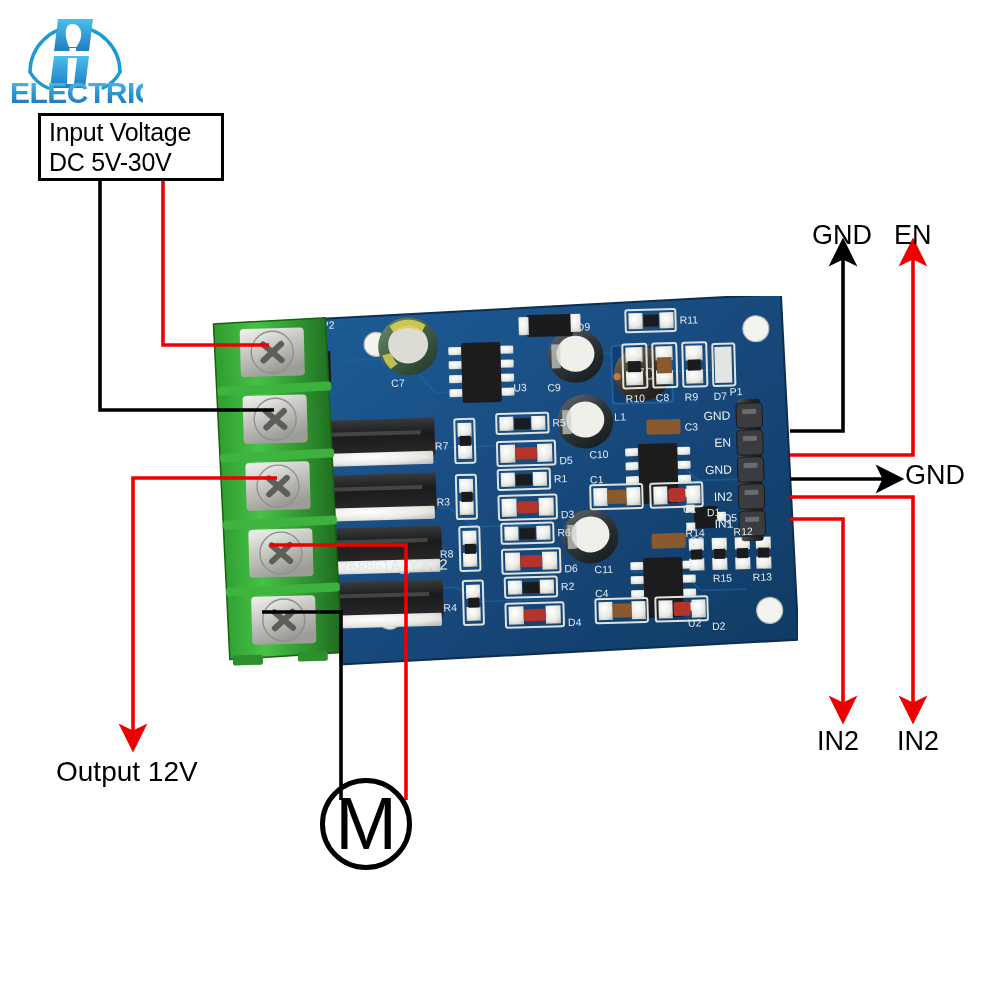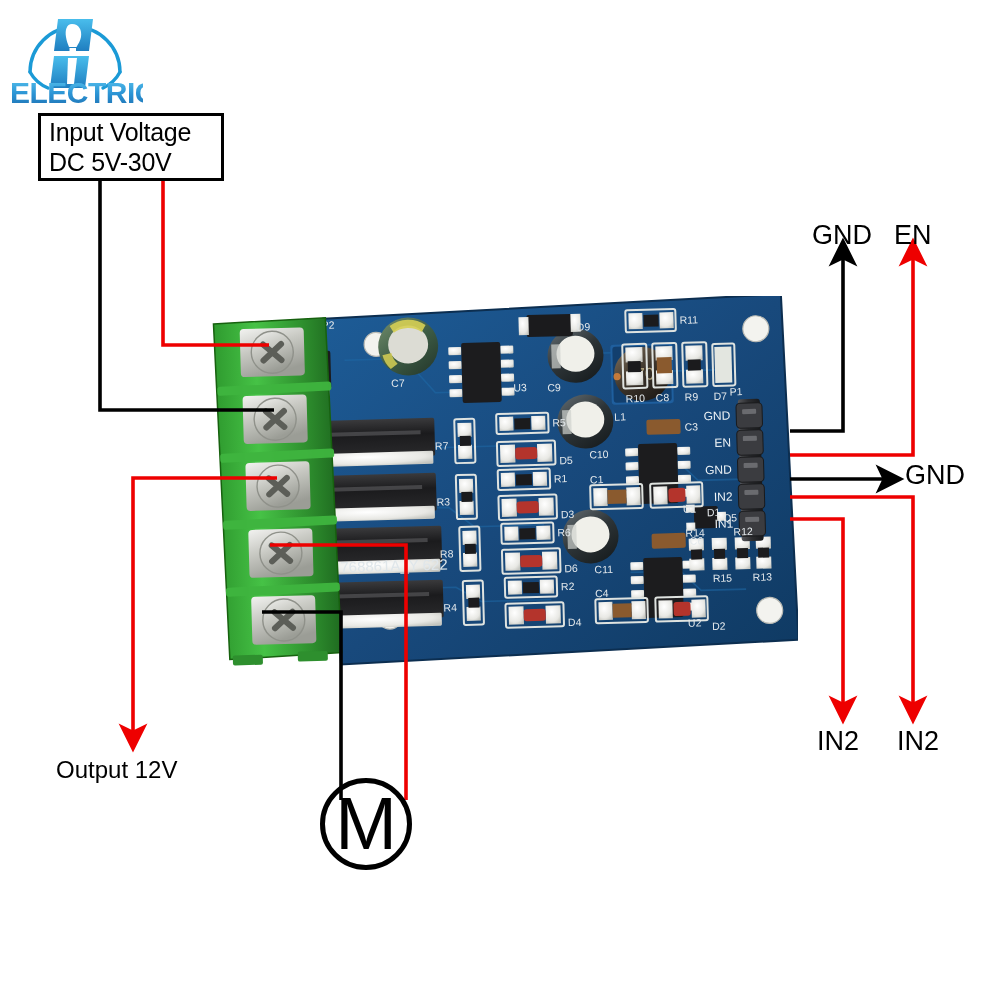--- a/index.html
+++ b/index.html
@@ -50,21 +50,21 @@
     letter-spacing: -0.3px;
   }
   
   .lbl {
     position: absolute;
     font-size: 27px;
     color: #000;
     white-space: nowrap;
     line-height: 1;
   }
-  #lbl-output  { left: 56px;  top: 758px; font-size: 24px; }
+  #lbl-output  { left: 56px;  top: 758px; font-size: 28px; }
   #lbl-gnd-top { left: 812px; top: 222px; }
   #lbl-en-top  { left: 894px; top: 222px; }
   #lbl-gnd-mid { left: 905px; top: 462px; }
   #lbl-in2-a   { left: 817px; top: 728px; }
   #lbl-in2-b   { left: 897px; top: 728px; }
   
   #motor {
     position: absolute;
     left: 320px;
     top: 778px;

